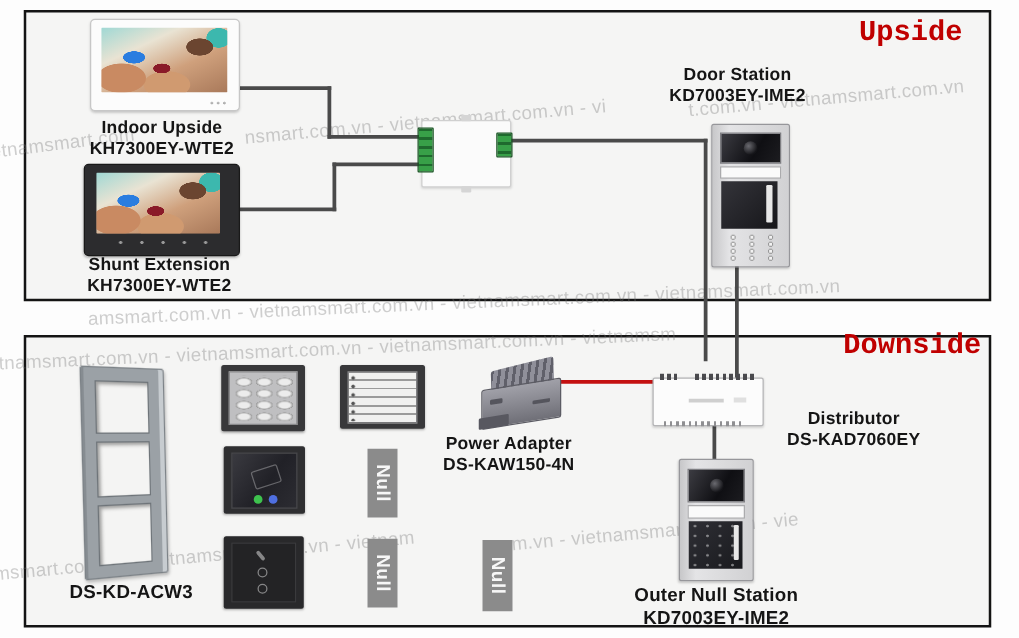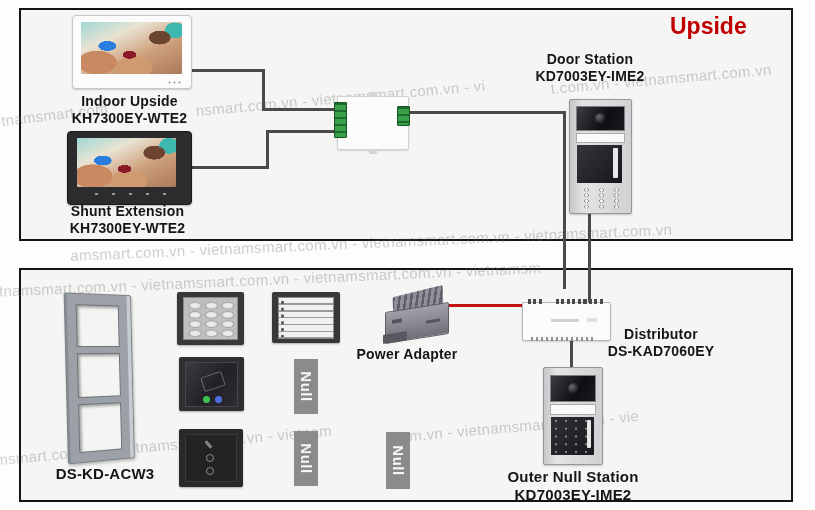--- a/index.html
+++ b/index.html
@@ -7,21 +7,21 @@
   #canvas{position:relative;width:815px;height:510px;background:#fdfdfd;overflow:hidden;}
 
   .box{position:absolute;border:2px solid #141414;background:#f5f5f4;box-sizing:border-box;z-index:1;}
 
   .wm{position:absolute;font:400 15px "Liberation Sans",sans-serif;color:rgba(115,115,115,0.34);
       white-space:nowrap;transform-origin:left top;z-index:2;letter-spacing:.3px;}
 
   .lbl{position:absolute;font-weight:700;font-size:14px;color:#151515;text-align:center;
        line-height:1.2;letter-spacing:.2px;z-index:6;}
   .lbl.big{font-size:15px;}
-  .title{position:absolute;font-weight:700;font-size:23px;color:#c00000;z-index:6;text-align:left;}
+  .title{position:absolute;font-weight:700;font-size:23px;color:#c00000;z-index:6;text-align:right;font-family:Liberation Mono, monospace;}
 
   .wire{position:absolute;background:#4a4a4a;z-index:3;}
   .wire.red{background:#c41111;}
 
   .dev{position:absolute;z-index:4;}
 
   
   .mon-white{background:#fcfcfc;border:1px solid #c7c7c7;border-radius:4px;box-shadow:0 1px 2px rgba(0,0,0,.18);}
   .mon-black{background:#2c2c2e;border:1px solid #191919;border-radius:4px;box-shadow:0 1px 2px rgba(0,0,0,.25);}
   .photo{position:absolute;border-radius:1px;
@@ -112,20 +112,21 @@
 
   <div class="wm" style="left:550px;top:80px;transform:rotate(-5deg);">t.com.vn - vietnamsmart.com.vn</div>
   <div class="wm" style="left:-12px;top:114px;transform:rotate(-7deg);">ietnamsmart.com</div>
   <div class="wm" style="left:195px;top:102px;transform:rotate(-5deg);">nsmart.com.vn - vietnamsmart.com.vn - vi</div>
   <div class="wm" style="left:70px;top:247px;transform:rotate(-2.5deg);">amsmart.com.vn - vietnamsmart.com.vn - vietnamsmart.com.vn - vietnamsmart.com.vn</div>
   <div class="wm" style="left:-10px;top:283px;transform:rotate(-2.5deg);">etnamsmart.com.vn - vietnamsmart.com.vn - vietnamsmart.com.vn - vietnamsm</div>
   <div class="wm" style="left:400px;top:428px;transform:rotate(-5deg);">om.vn - vietnamsmart.com.vn - vie</div>
   <div class="wm" style="left:-14px;top:452px;transform:rotate(-5deg);">amsmart.com.vn - vietnamsmart.com.vn - vietnam</div>
 
   <div class="title" style="left:670px;top:13px;width:100px;">Upside</div>
+  <div class="title" style="left:645px;top:263px;width:140px;">Downside</div>
 
   <div class="wire" style="left:189px;top:69px;width:76px;height:3px;"></div>
   <div class="wire" style="left:262px;top:69px;width:3px;height:42px;"></div>
   <div class="wire" style="left:262px;top:108px;width:77px;height:3px;"></div>
   <div class="wire" style="left:190px;top:166px;width:79px;height:3px;"></div>
   <div class="wire" style="left:266px;top:130px;width:3px;height:39px;"></div>
   <div class="wire" style="left:266px;top:130px;width:73px;height:3px;"></div>
   <div class="wire" style="left:405px;top:111px;width:161px;height:3px;"></div>
   <div class="wire" style="left:563px;top:111px;width:3px;height:178px;"></div>
   <div class="wire" style="left:588px;top:212px;width:3px;height:92px;"></div>
@@ -222,30 +223,31 @@
   <div class="dev" style="left:383px;top:289px;width:70px;height:56px;">
     <div class="psu-top" style="left:10px;top:2px;width:50px;height:24px;"></div>
     <div class="psu-body" style="left:2px;top:18px;width:62px;height:30px;">
       <div class="psu-slot" style="left:6px;top:8px;width:10px;height:4px;"></div>
       <div class="psu-slot" style="left:40px;top:14px;width:14px;height:3px;"></div>
     </div>
     <div class="psu-base" style="left:0px;top:44px;width:24px;height:9px;"></div>
   </div>
   <div class="lbl" style="left:341px;top:346px;width:132px;">
     <span style="display:block;">Power Adapter</span>
+    <span style="display:block;">DS-KAW150-4N</span>
   </div>
 
   <div class="dist" style="left:522px;top:302px;width:87px;height:37px;">
     <div class="dist-terms" style="left:5px;top:-4px;width:16px;height:5px;"></div>
     <div class="dist-terms" style="left:33px;top:-4px;width:48px;height:5px;"></div>
     <div class="dist-terms light" style="left:8px;top:34px;width:62px;height:4px;"></div>
     <div class="smudge" style="left:28px;top:16px;width:28px;height:3px;"></div>
     <div class="smudge" style="left:64px;top:15px;width:10px;height:4px;background:#e0e0e0;"></div>
   </div>
-  <div class="lbl" style="left:586px;top:326px;width:150px;">
+  <div class="lbl" style="left:608px;top:326px;width:150px;">
     <span style="display:block;">Distributor</span>
     <span style="display:block;">DS-KAD7060EY</span>
   </div>
 
   <div class="dev panel" style="left:543px;top:367px;width:58px;height:96px;">
     <div class="cam" style="left:6px;top:7px;width:44px;height:25px;">
       <div class="lens" style="left:17px;top:7px;width:11px;height:11px;"></div>
     </div>
     <div class="namestrip" style="left:6px;top:36px;width:44px;height:9px;"></div>
     <div class="keypad-touch" style="left:7px;top:49px;width:43px;height:38px;">

